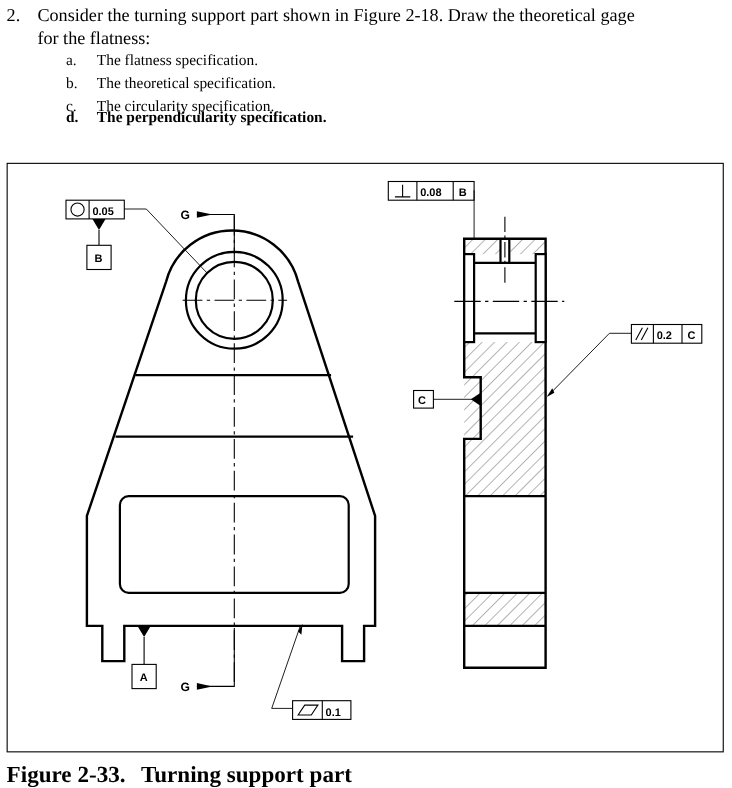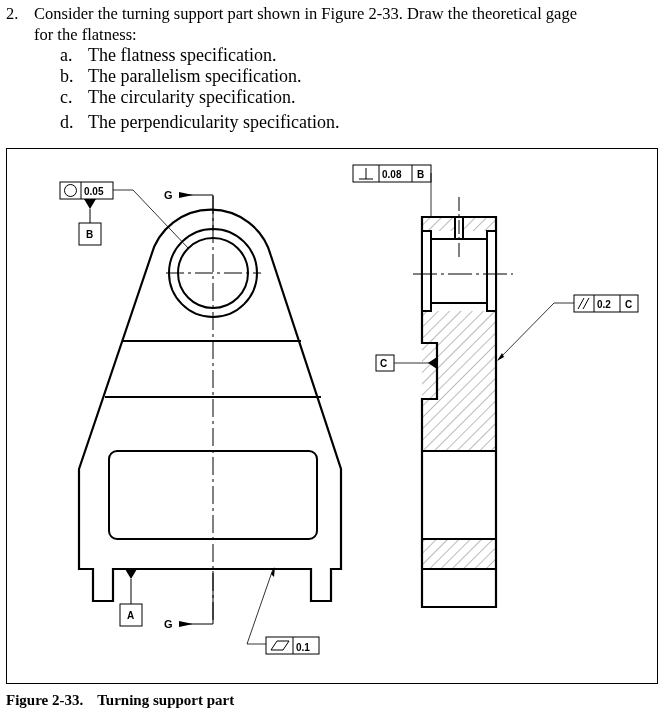--- a/index.html
+++ b/index.html
@@ -1,46 +1,46 @@
 <!DOCTYPE html>
 <html><head>
 <meta charset="utf-8">
 <style>
   html, body { margin:0; padding:0; background:#ffffff; }
   body { width:665px; height:716px; position:relative; overflow:hidden; font-family:"Liberation Serif", serif; color:#000; }
   .q { position:absolute; left:6px; top:3px; font-size:16.5px; line-height:21px; }
   .q .num { position:absolute; left:0; top:0; }
   .q .l1 { position:absolute; left:28px; top:0; white-space:nowrap; }
   .q .l2 { position:absolute; left:28px; top:21px; white-space:nowrap; }
-  .sub { position:absolute; font-size:18px; line-height:21px; white-space:nowrap; }
+  .sub { position:absolute; font-size:14px; line-height:21px; white-space:nowrap; }
   .sub .lab { display:inline-block; width:28px; }
   .fig { position:absolute; left:6px; top:148px; width:650px; height:534px; border:1px solid #000; }
-  .cap { position:absolute; left:6px; top:692px; font-weight:bold; font-size:15px; white-space:nowrap; }
+  .cap { position:absolute; left:6px; top:692px; font-weight:bold; font-size:21px; white-space:nowrap; }
   .cap span { margin-right:14px; }
   svg text { font-family:"Liberation Sans", sans-serif; font-weight:bold; }
 </style>
 </head>
 <body>
 
 <div class="q">
   <span class="num">2.</span>
-  <span class="l1">Consider the turning support part shown in Figure 2-33.  Draw the theoretical gage</span>
+  <span class="l1">Consider the turning support part shown in Figure 2-18.  Draw the theoretical gage</span>
   <span class="l2">for the flatness:</span>
 </div>
 
 <div class="sub" style="left:60px;top:45px;">
   <span class="lab">a.</span><span>The flatness specification.</span>
 </div>
 <div class="sub" style="left:60px;top:66px;">
-  <span class="lab">b.</span><span>The parallelism specification.</span>
+  <span class="lab">b.</span><span>The theoretical specification.</span>
 </div>
 <div class="sub" style="left:60px;top:87px;">
   <span class="lab">c.</span><span>The circularity specification.</span>
 </div>
-<div class="sub" style="left:60px;top:112px;">
+<div class="sub" style="left:60px;top:97px;font-weight:bold;">
   <span class="lab">d.</span><span>The perpendicularity specification.</span>
 </div>
 
 <div class="fig">
   <svg width="650" height="534" viewBox="6 148 650 534">
     <defs>
       <pattern id="hatch" patternUnits="userSpaceOnUse" width="8" height="8" patternTransform="rotate(45)">
         <line x1="0" y1="0" x2="0" y2="8" stroke="#555" stroke-width="0.8"></line>
       </pattern>
     </defs>

